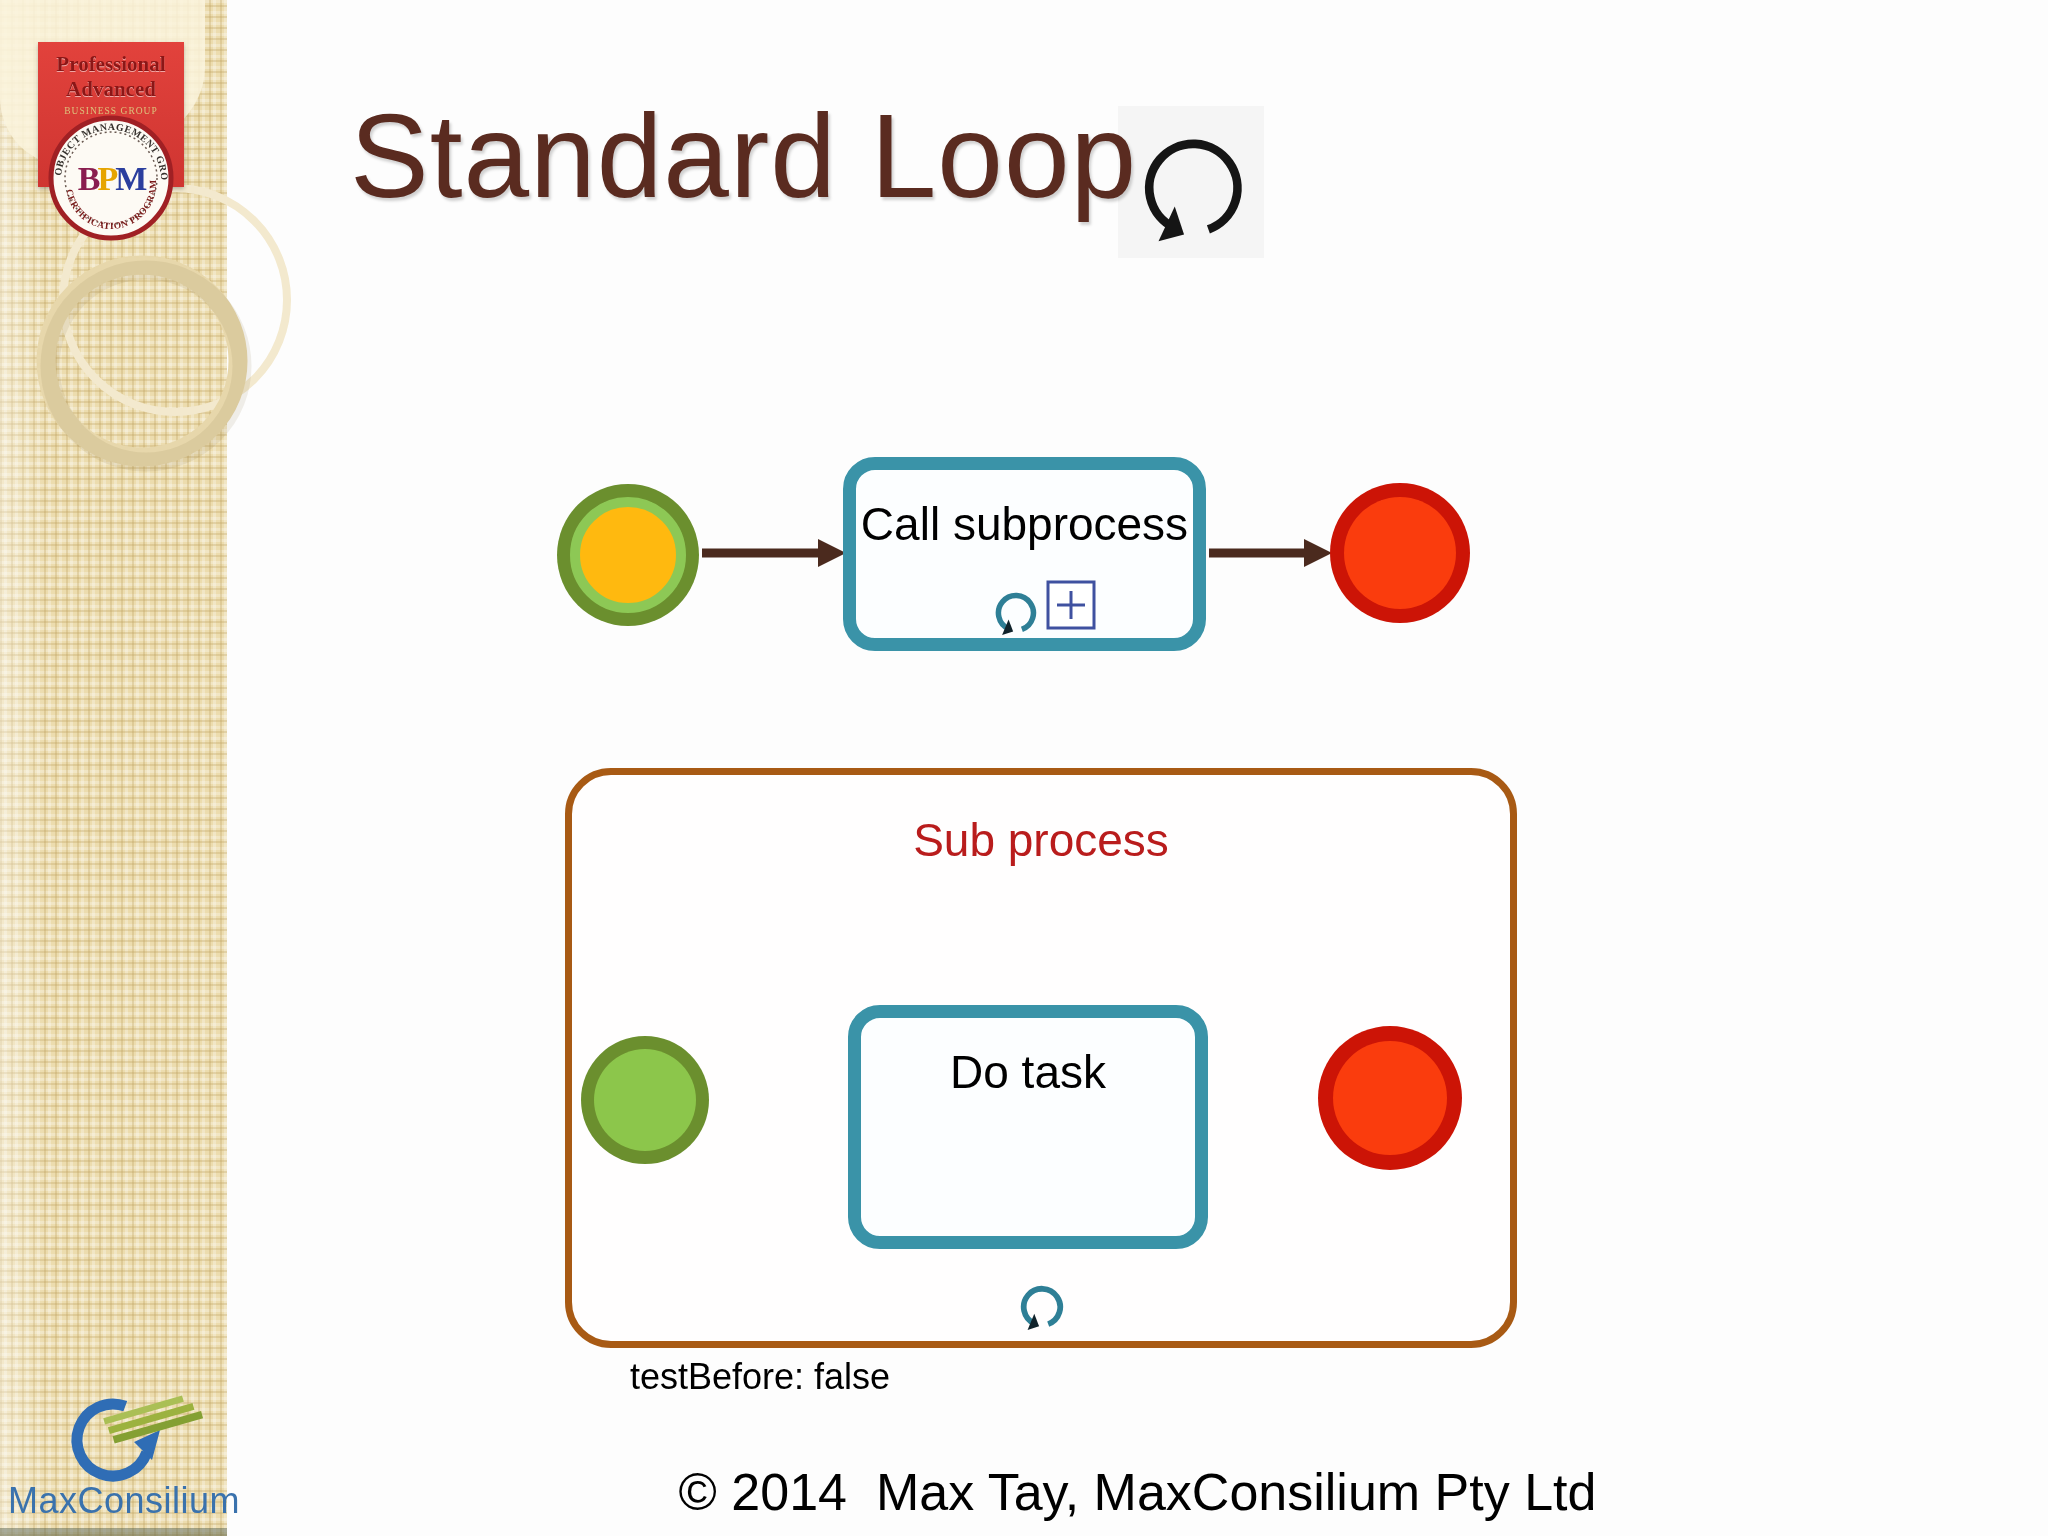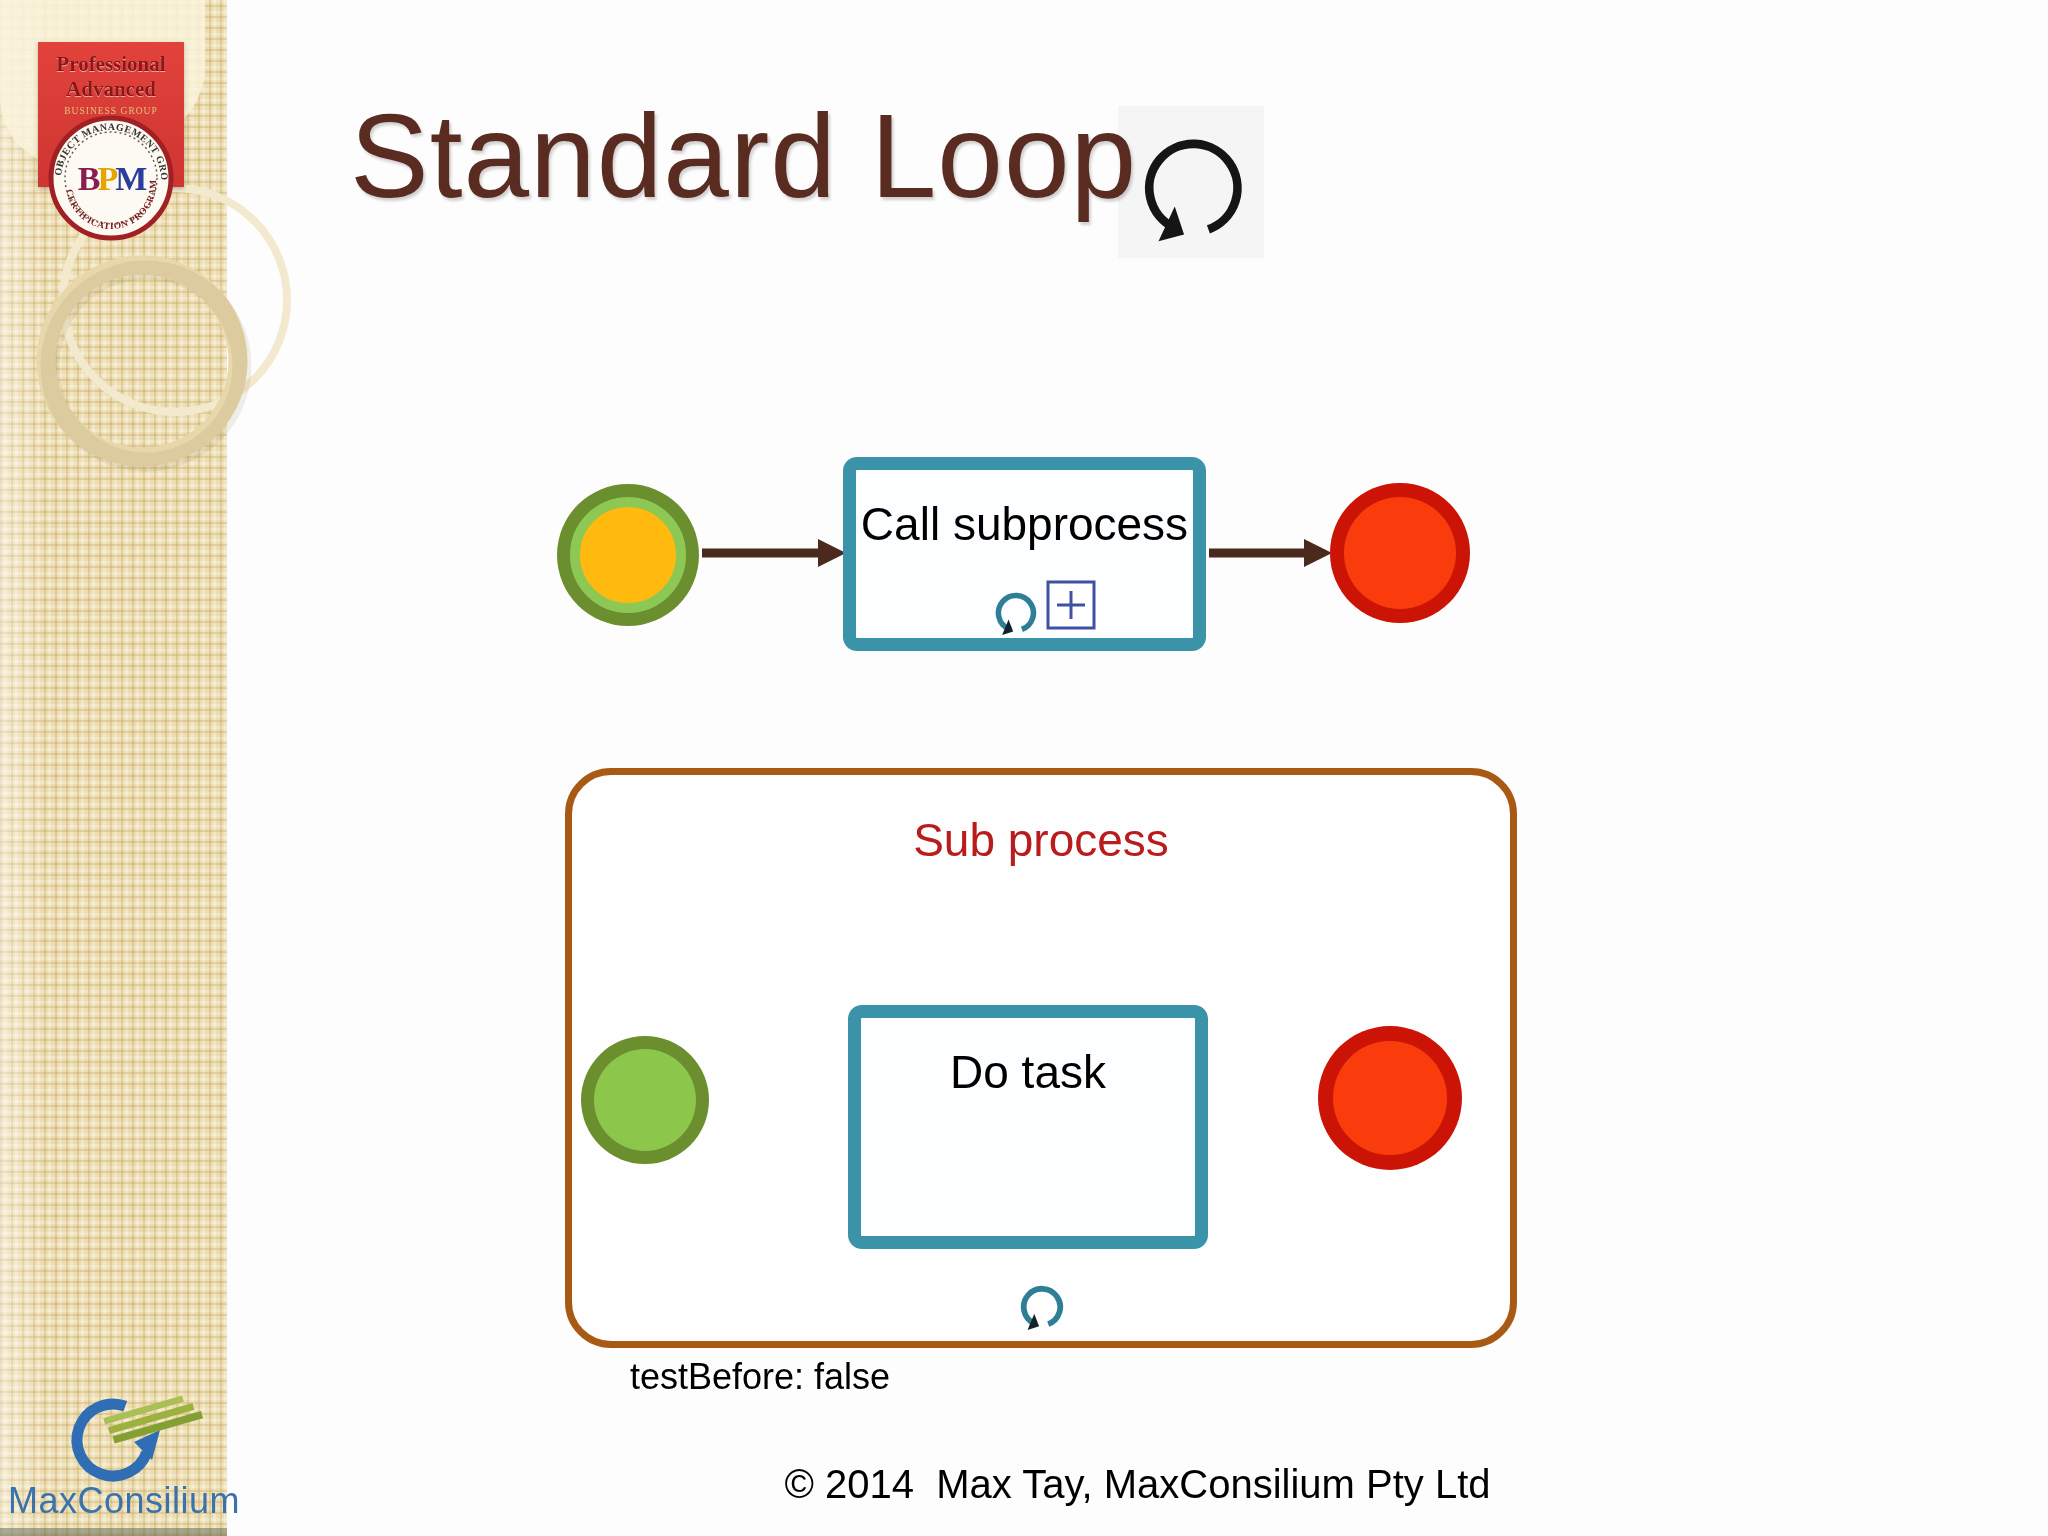--- a/index.html
+++ b/index.html
@@ -73,21 +73,21 @@
   #start-event-sub{
     left:594px;top:1049px;width:102px;height:102px;background:#8cc64b;
     box-shadow:0 0 0 13px #6b8f2e;
   }
   #end-event-sub{
     left:1333px;top:1041px;width:114px;height:114px;background:#fa3c0d;
     box-shadow:0 0 0 15px #cc1406;
   }
   .task-box{
     position:absolute;box-sizing:border-box;background:#fcfeff;
-    border:13px solid #3a93a8;border-radius:14px;text-align:center;
+    border:13px solid #3a93a8;border-radius:32px;text-align:center;
   }
   #task-call{left:843px;top:457px;width:363px;height:194px;}
   #task-do{left:848px;top:1005px;width:360px;height:244px;}
   .task-label{font-size:46px;line-height:1.22;color:#000;padding-top:26px;}
   #call-markers{position:absolute;left:0;right:0;bottom:-2px;height:56px;}
   #call-loop-marker{position:absolute;left:136px;bottom:4px;}
   #plus-marker{position:absolute;left:190px;bottom:10px;}
   #subprocess-container{
     position:absolute;left:565px;top:768px;width:952px;height:580px;
     box-sizing:border-box;background:#fffefe;border:7px solid #a85a14;border-radius:46px;
@@ -97,21 +97,21 @@
     font-size:46px;color:#b91c1c;
   }
   #sub-loop-marker{position:absolute;left:50%;transform:translateX(-50%);bottom:10px;}
   #arrows{position:absolute;left:0;top:0;pointer-events:none;}
   
   #note-testbefore{
     position:absolute;left:630px;top:1356px;font-size:36px;color:#000;
   }
   #footer-copyright{
     position:absolute;left:227px;right:0;top:1462px;text-align:center;
-    font-size:40px;color:#000;white-space:pre;
+    font-size:52px;color:#000;white-space:pre;
   }
 </style>
 </head>
 <body>
 
 <div id="slide">
 
   <div id="sidebar">
     <div id="corner-light"></div>
   </div>

